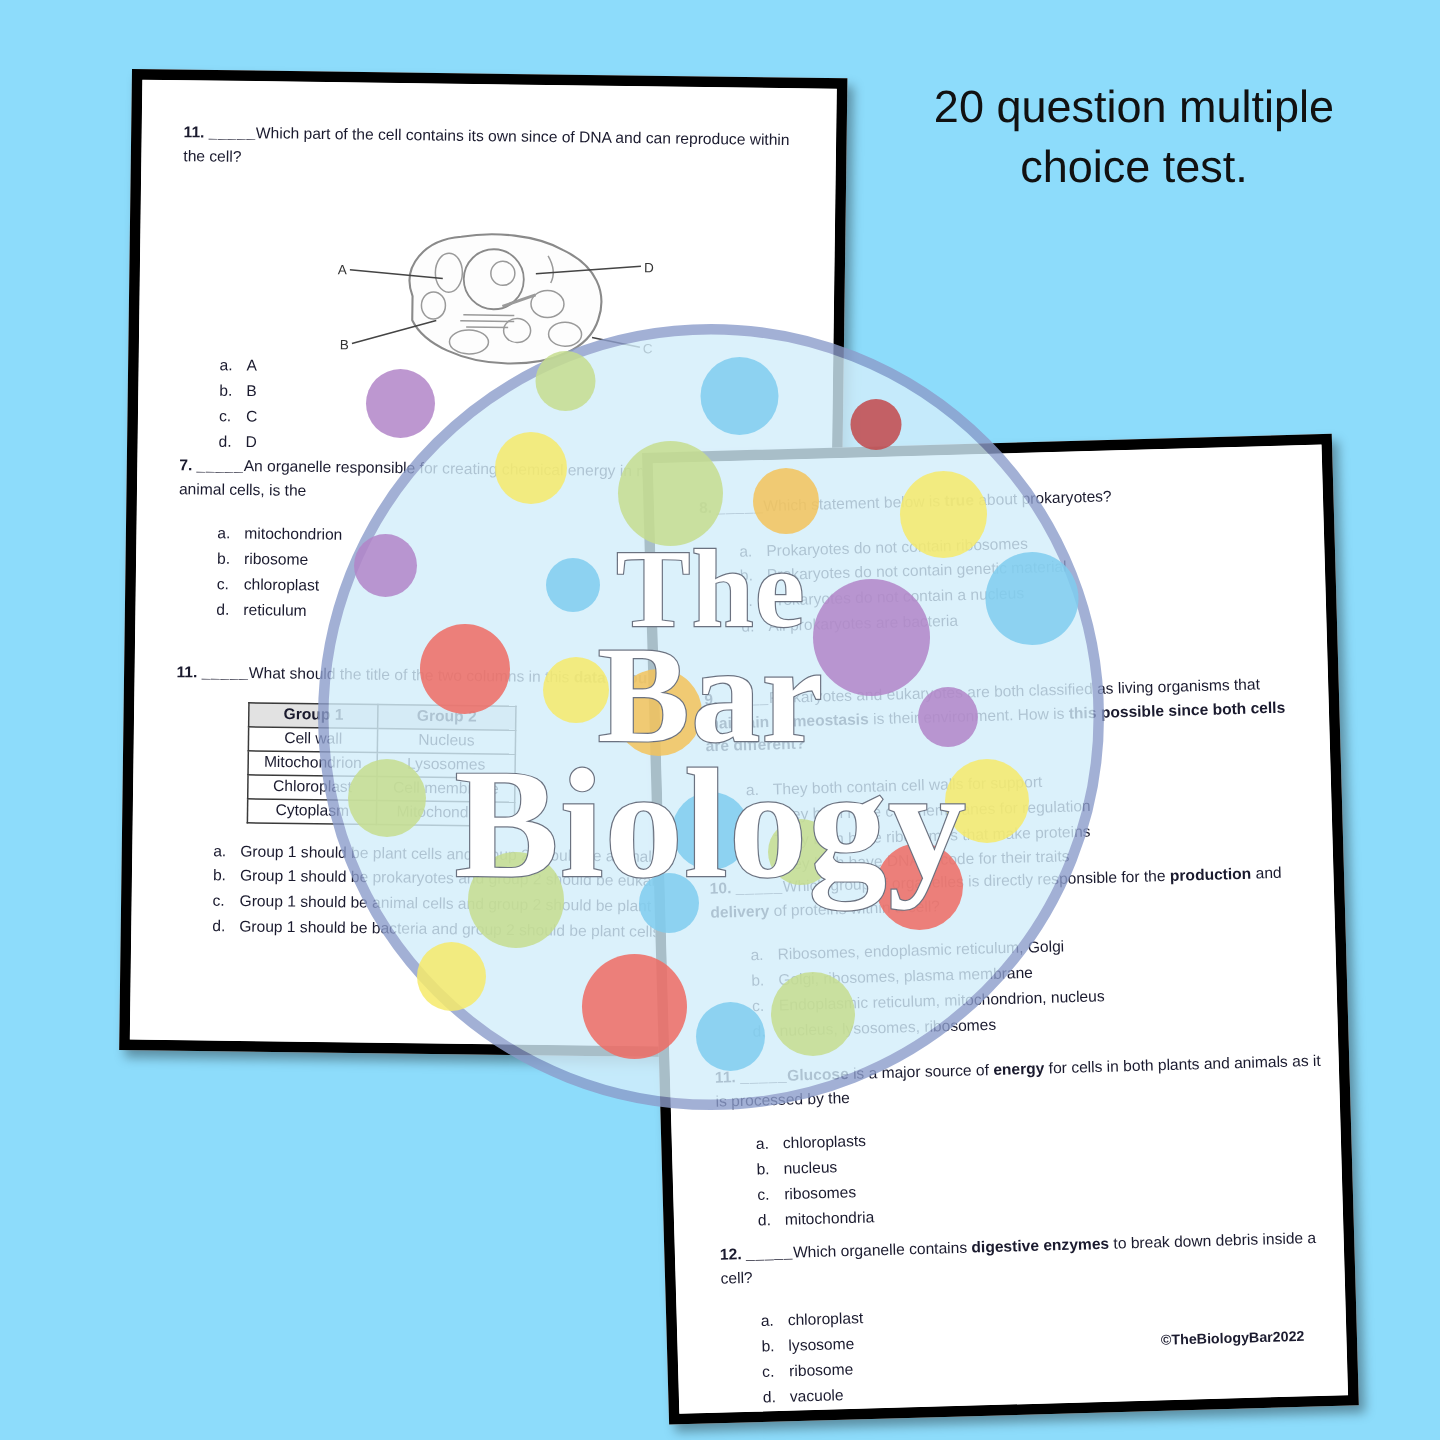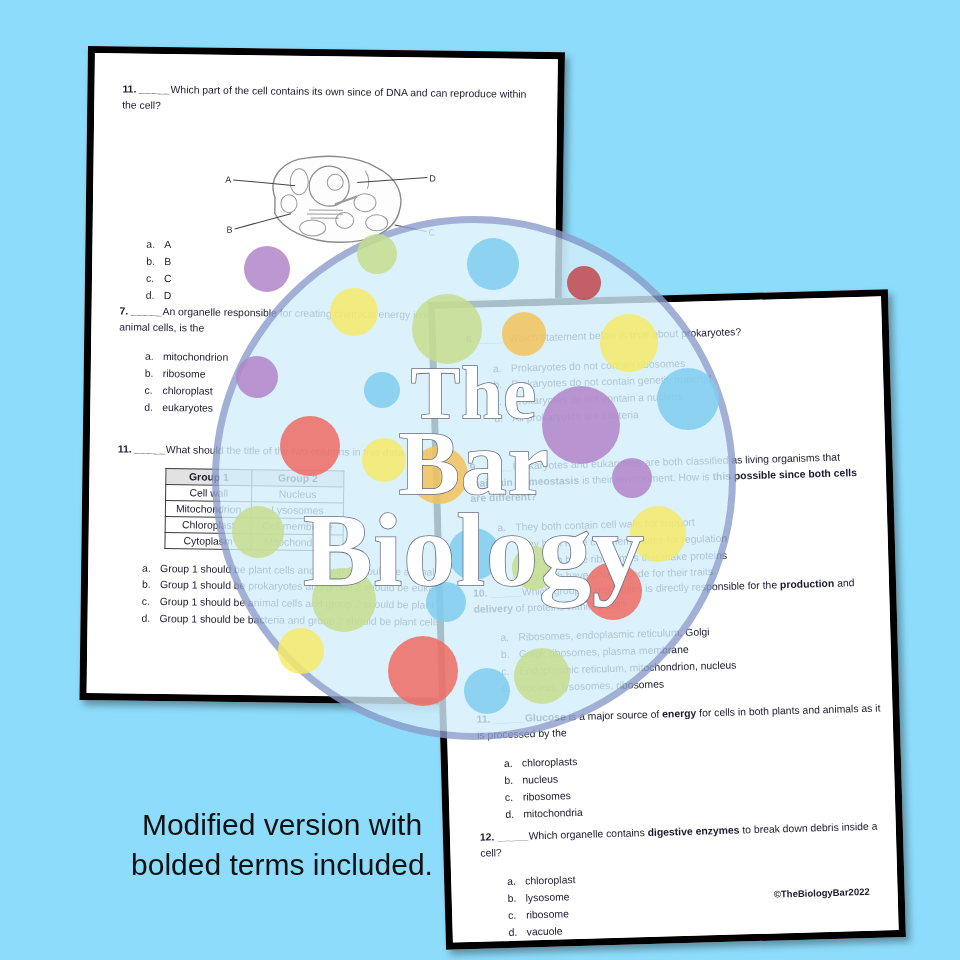--- a/index.html
+++ b/index.html
@@ -140,21 +140,21 @@
             <li>
               <span class="ltr">b.</span>
               <span>ribosome</span>
             </li>
             <li>
               <span class="ltr">c.</span>
               <span>chloroplast</span>
             </li>
             <li>
               <span class="ltr">d.</span>
-              <span>eukaryotes</span>
+              <span>reticulum</span>
             </li>
           </ul>
       </div>
 
       <div class="q" id="q15">
         <span class="qhead">
           <span class="qnum">11.</span>
           <span class="blank">_____</span><span>What should the title of the two columns in this <b>data should</b> be</span>
         </span>
         <table class="dtable">
@@ -369,15 +369,15 @@
         <div class="bub" style="left: 252px; top: 452px; width: 46px; height: 46px; background: rgb(127, 205, 239);"></div>
         <div class="bub" style="left: 152px; top: 156px; width: 36px; height: 36px; background: rgb(127, 205, 239);"></div>
       </div>
     <div id="wm-text">
       <div class="wl" id="wl1">The</div>
       <div class="wl" id="wl3">Bar</div>
       <div class="wl" id="wl2">Biology</div>
     </div>
   </div>
 
-  <div class="promo" id="promo-bottom">Modified version with bolded terms included.</div>
+  <div class="promo" id="promo-top">20 question multiple choice test.</div>
 
 </div>
 
 </body></html>

